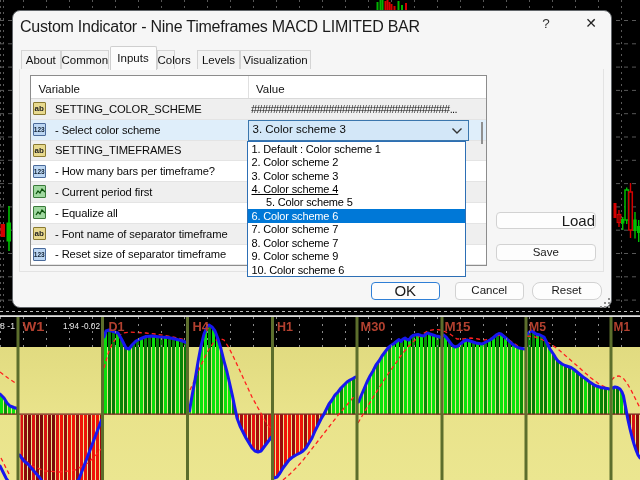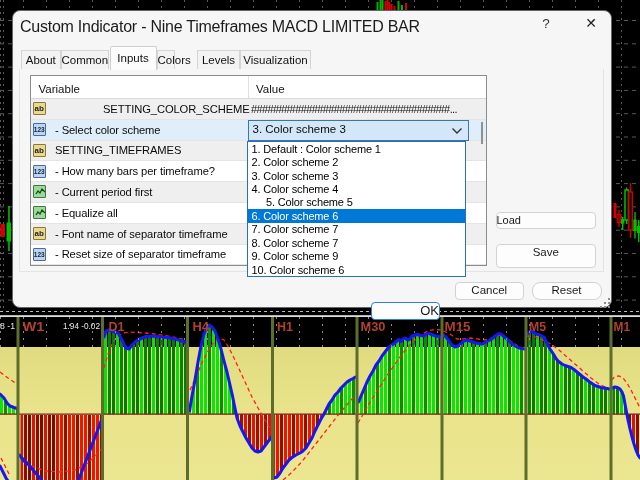--- a/index.html
+++ b/index.html
@@ -210,21 +210,21 @@
 <div class="abs" style="left:197px;top:50.2px;width:43px;height:18.5px;background:#f3f3f3;border:1px solid #d4d4d4;border-bottom:none;font-size:11.5px;text-align:center;line-height:18px;color:#111;">Levels</div>
 <div class="abs" style="left:240px;top:50.2px;width:71px;height:18.5px;background:#f3f3f3;border:1px solid #d4d4d4;border-bottom:none;font-size:11.5px;text-align:center;line-height:18px;color:#111;">Visualization</div>
 <div class="abs" style="left:19px;top:68.6px;width:585px;height:203px;background:#f6f6f6;border:1px solid #e3e3e3;border-top:none;z-index:1;"></div>
 <div class="abs" style="left:30px;top:75px;width:457px;height:191px;background:#fff;border:1px solid #8c8c8c;z-index:4;"></div>
 <div class="abs" style="left:38.5px;top:83px;font-size:11.5px;color:#111;z-index:6;">Variable</div>
 <div class="abs" style="left:256px;top:83px;font-size:11.5px;color:#111;z-index:6;">Value</div>
 <div class="abs" style="left:248px;top:76px;width:1px;height:189px;background:#e0e0e0;z-index:5;"></div>
 <div class="abs" style="left:31px;top:98.2px;width:455px;height:1px;background:#d9d9d9;z-index:5;"></div>
 <div class="abs" style="left:31px;top:99.0px;width:455px;height:20.8px;background:#efefef;z-index:5;border-bottom:1px solid #e4e4e4;"></div>
 <div style="position:absolute;left:32.5px;top:102.2px;width:13.5px;height:13px;background:#e8d98e;border:1px solid #8a7a30;border-radius:1px;z-index:6;font:bold 8px/12px 'Liberation Sans',sans-serif;text-align:center;color:#222">ab</div>
-<div class="abs" style="left:55px;top:102.8px;font-size:11.2px;letter-spacing:-0.1px;color:#0a0a0a;z-index:6;margin-left:48px;">SETTING_COLOR_SCHEME</div>
+<div class="abs" style="left:55px;top:102.8px;font-size:11.2px;letter-spacing:-0.1px;color:#0a0a0a;z-index:6;">SETTING_COLOR_SCHEME</div>
 <div class="abs" style="left:31px;top:119.8px;width:455px;height:20.8px;background:#dfeefa;z-index:5;border-bottom:1px solid #e4e4e4;"></div>
 <div style="position:absolute;left:32.5px;top:123.0px;width:13.5px;height:13px;background:#bcd6f2;border:1px solid #4a6a9a;border-radius:1px;z-index:6;font:bold 6.5px/12px 'Liberation Sans',sans-serif;text-align:center;color:#123;letter-spacing:0">123</div>
 <div class="abs" style="left:55px;top:123.6px;font-size:11.2px;letter-spacing:-0.1px;color:#0a0a0a;z-index:6;">- Select color scheme</div>
 <div class="abs" style="left:31px;top:140.6px;width:455px;height:20.8px;background:#efefef;z-index:5;border-bottom:1px solid #e4e4e4;"></div>
 <div style="position:absolute;left:32.5px;top:143.79999999999998px;width:13.5px;height:13px;background:#e8d98e;border:1px solid #8a7a30;border-radius:1px;z-index:6;font:bold 8px/12px 'Liberation Sans',sans-serif;text-align:center;color:#222">ab</div>
 <div class="abs" style="left:55px;top:144.4px;font-size:11.2px;letter-spacing:-0.1px;color:#0a0a0a;z-index:6;">SETTING_TIMEFRAMES</div>
 <div class="abs" style="left:31px;top:161.4px;width:455px;height:20.8px;background:#ffffff;z-index:5;border-bottom:1px solid #e4e4e4;"></div>
 <div style="position:absolute;left:32.5px;top:164.6px;width:13.5px;height:13px;background:#bcd6f2;border:1px solid #4a6a9a;border-radius:1px;z-index:6;font:bold 6.5px/12px 'Liberation Sans',sans-serif;text-align:center;color:#123;letter-spacing:0">123</div>
 <div class="abs" style="left:55px;top:165.2px;font-size:11.2px;letter-spacing:-0.1px;color:#0a0a0a;z-index:6;">- How many bars per timeframe?</div>
 <div class="abs" style="left:31px;top:182.2px;width:455px;height:20.8px;background:#efefef;z-index:5;border-bottom:1px solid #e4e4e4;"></div>
@@ -251,31 +251,31 @@
 <div class="abs" style="left:480.5px;top:122px;width:2.5px;height:22px;background:#909090;z-index:6;"></div>
 <div class="abs" style="left:247.6px;top:120.3px;width:221.5px;height:20.7px;background:#d3e7f8;border:1px solid #3a76ad;z-index:7;"></div>
 <div class="abs" style="left:252.5px;top:123.4px;font-size:11.5px;color:#0a0a0a;z-index:8;">3. Color scheme 3</div>
 <svg class="abs" style="left:451px;top:127px;z-index:8" width="12" height="8" viewBox="0 0 12 8">
       <polyline points="1.5,1.5 6,6 10.5,1.5" fill="none" stroke="#333" stroke-width="1.4"></polyline>
     </svg>
 <div class="abs" style="left:247px;top:141px;width:219px;height:136px;background:#fff;border:1px solid #2d6fb5;z-index:9;"></div>
 <div class="abs" style="left:251.5px;top:142.60px;font-size:11px;letter-spacing:-0.15px;color:#000;z-index:10;">1. Default : Color scheme 1</div>
 <div class="abs" style="left:251.5px;top:156.05px;font-size:11px;letter-spacing:-0.15px;color:#000;z-index:10;">2. Color scheme 2</div>
 <div class="abs" style="left:251.5px;top:169.50px;font-size:11px;letter-spacing:-0.15px;color:#000;z-index:10;">3. Color scheme 3</div>
-<div class="abs" style="left:251.5px;top:182.95px;font-size:11px;letter-spacing:-0.15px;color:#000;z-index:10;">4. Color scheme 4</div>
+<div class="abs" style="left:251.5px;top:182.95px;font-size:11px;letter-spacing:-0.15px;color:#000;z-index:10;text-decoration:underline;">4. Color scheme 4</div>
 <div class="abs" style="left:266px;top:196.40px;font-size:11px;letter-spacing:-0.15px;color:#000;z-index:10;">5. Color scheme 5</div>
 <div class="abs" style="left:248px;top:209.25px;width:217px;height:13.45px;background:#0078d7;z-index:10;"></div>
 <div class="abs" style="left:251.5px;top:209.85px;font-size:11px;letter-spacing:-0.15px;color:#fff;z-index:11;">6. Color scheme 6</div>
 <div class="abs" style="left:251.5px;top:223.30px;font-size:11px;letter-spacing:-0.15px;color:#000;z-index:10;">7. Color scheme 7</div>
 <div class="abs" style="left:251.5px;top:236.75px;font-size:11px;letter-spacing:-0.15px;color:#000;z-index:10;">8. Color scheme 7</div>
 <div class="abs" style="left:251.5px;top:250.20px;font-size:11px;letter-spacing:-0.15px;color:#000;z-index:10;">9. Color scheme 9</div>
 <div class="abs" style="left:251.5px;top:263.65px;font-size:11px;letter-spacing:-0.15px;color:#000;z-index:10;">10. Color scheme 6</div>
-<div class="abs" style="left:495.5px;top:211.5px;width:100.5px;height:17px;background:#fdfdfd;border:1px solid #d2d2d2;border-radius:4px;font-size:11px;color:#1a1a1a;text-align:left;line-height:15px;z-index:6;">Load</div>
-<div class="abs" style="left:495.5px;top:244px;width:100.5px;height:24px;background:#fdfdfd;border:1px solid #d2d2d2;border-radius:4px;font-size:11.5px;color:#1a1a1a;text-align:center;line-height:15px;z-index:6;">Save</div>
-<div class="abs" style="left:370.5px;top:281.5px;width:69.5px;height:18px;background:#fdfdfd;border:1.5px solid #2f7fd6;border-radius:4px;font-size:13px;color:#1a1a1a;text-align:right;line-height:15.0px;z-index:6;margin-top:20px;">OK</div>
+<div class="abs" style="left:495.5px;top:211.5px;width:100.5px;height:17px;background:#fdfdfd;border:1px solid #d2d2d2;border-radius:4px;font-size:15px;color:#1a1a1a;text-align:right;line-height:15px;z-index:6;">Load</div>
+<div class="abs" style="left:495.5px;top:244px;width:100.5px;height:17px;background:#fdfdfd;border:1px solid #d2d2d2;border-radius:4px;font-size:11.5px;color:#1a1a1a;text-align:center;line-height:15px;z-index:6;">Save</div>
+<div class="abs" style="left:370.5px;top:281.5px;width:69.5px;height:18px;background:#fdfdfd;border:1.5px solid #2f7fd6;border-radius:4px;font-size:15px;color:#1a1a1a;text-align:center;line-height:15.0px;z-index:6;">OK</div>
 <div class="abs" style="left:454.5px;top:282px;width:69.5px;height:17.5px;background:#fdfdfd;border:1px solid #d2d2d2;border-radius:4px;font-size:11.5px;color:#1a1a1a;text-align:center;line-height:15.5px;z-index:6;">Cancel</div>
 <div class="abs" style="left:531.5px;top:282px;width:70px;height:17.5px;background:#fdfdfd;border:1px solid #d2d2d2;border-radius:8px;font-size:11.5px;color:#1a1a1a;text-align:center;line-height:15.5px;z-index:6;">Reset</div>
 <div class="abs" style="left:607.5px;top:297.5px;width:2px;height:2px;background:#8e8e8e;z-index:6;"></div>
 <div class="abs" style="left:603.5px;top:301.5px;width:2px;height:2px;background:#8e8e8e;z-index:6;"></div>
 <div class="abs" style="left:607.5px;top:301.5px;width:2px;height:2px;background:#8e8e8e;z-index:6;"></div>
 <div class="abs" style="left:599.5px;top:305.5px;width:2px;height:2px;background:#8e8e8e;z-index:6;"></div>
 <div class="abs" style="left:603.5px;top:305.5px;width:2px;height:2px;background:#8e8e8e;z-index:6;"></div>
 <div class="abs" style="left:607.5px;top:305.5px;width:2px;height:2px;background:#8e8e8e;z-index:6;"></div>
 </div>
 </body></html>

